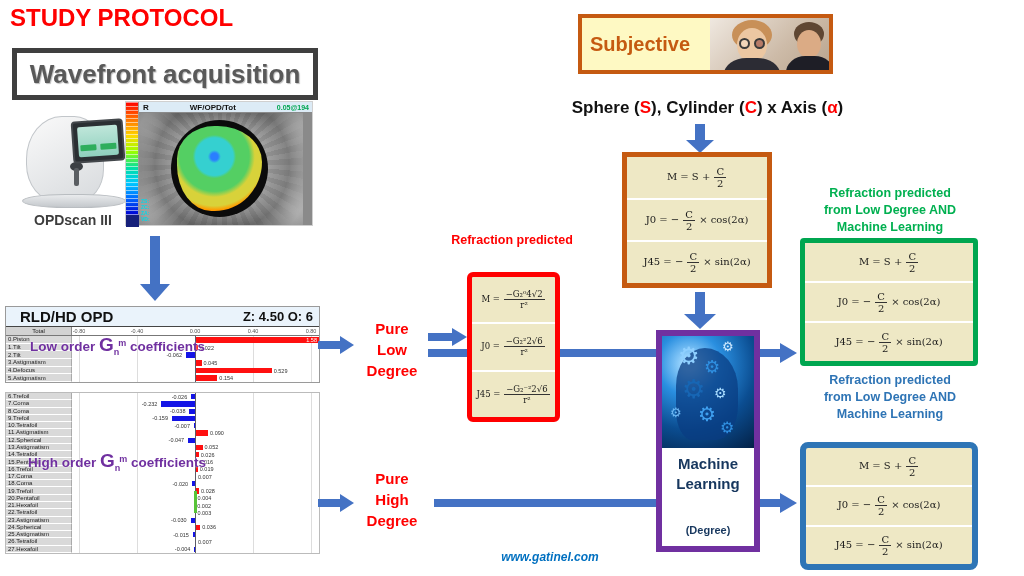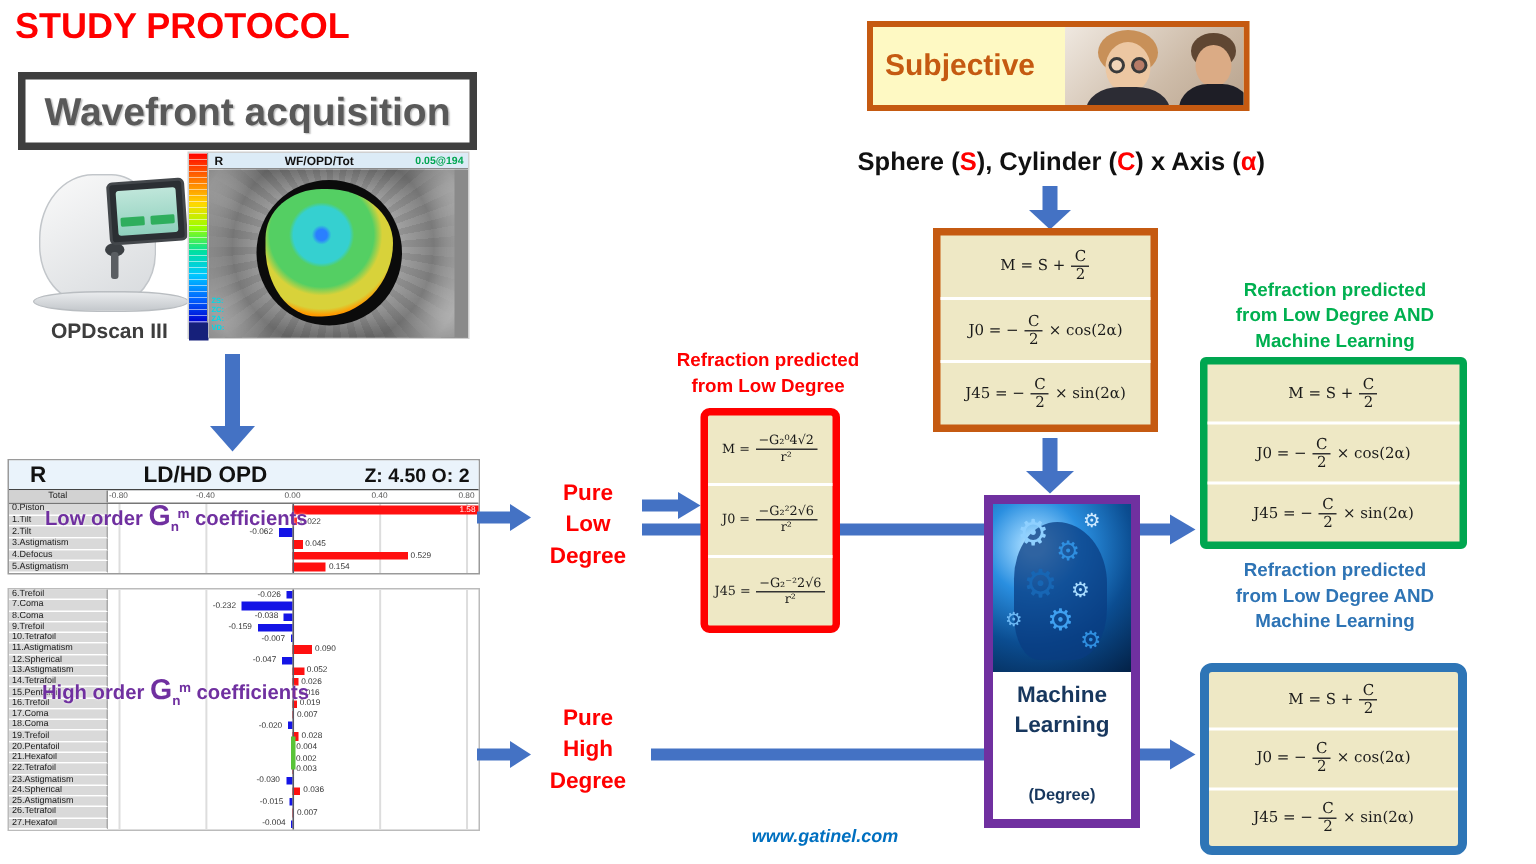--- a/index.html
+++ b/index.html
@@ -54,21 +54,21 @@
     box-shadow:inset 0 0 26px rgba(0,0,0,.45)}
   .map-ring{position:absolute;left:32px;top:7px;width:97px;height:97px;border-radius:50%;background:#0b0b0b}
   .map-blob{position:absolute;inset:6px;border-radius:46% 54% 58% 42%/40% 44% 60% 56%;
     background:radial-gradient(circle at 44% 36%,#2a7fff 0 5%,#35d0d0 9% 26%,#54cf63 30% 48%,#d8d23a 56% 68%,#ff9a00 74% 84%,#ff4400 92% 100%)}
   .map-strip{position:absolute;right:0;top:0;width:9px;height:100%;background:#8a8a8a}
   .map-side{position:absolute;left:2px;bottom:3px;font-size:5px;line-height:6px;color:#00d9e8;font-weight:bold}
   
   .chart{position:absolute;left:5px;width:315px;border:1px solid #9a9a9a;background:#fff}
   .chart-header{height:20px;background:#eaf3fb;border-bottom:1px solid #444;display:flex;align-items:center;font-weight:bold}
   .chart-header .eye{font-size:15px;margin-left:14px;color:#111}
-  .chart-header .ttl{font-size:15px;flex:1;text-align:center;color:#111}
+  .chart-header .ttl{font-size:15px;flex:1;color:#111}
   .chart-header .zo{font-size:13px;margin-right:6px;color:#111}
   .chart-sub{position:relative;height:9px;border-bottom:1px solid #777;background:#fff}
   .chart-sub .totcell{position:absolute;left:0;top:0;width:66px;height:100%;background:#d2d2d2;border-right:1px solid #888;
     font-size:6px;text-align:center;line-height:9px;color:#222}
   .chart-sub .ax{position:absolute;top:1px;width:22px;margin-left:-11px;text-align:center;font-size:5.5px;color:#555}
   .chart-rows{position:relative}
   .crow{display:flex;position:relative}
   .crow .lab{width:66px;background:#d9d9d9;border-bottom:1px solid #fff;border-right:1px solid #aaa;
     font-size:6px;line-height:1;display:flex;align-items:center;padding-left:2px;color:#1a1a1a;white-space:nowrap;overflow:hidden}
   .crow .plot{flex:1;position:relative;overflow:hidden}
@@ -167,21 +167,21 @@
   </div>
 </div>
 
 <div class="bar" style="left:150px;top:236px;width:10px;height:48px"></div>
 <div class="tri down" style="left:140px;top:284px;border-width:17px 15px 0 15px"></div>
 
 <div class="chart" style="top:306px">
   <div class="chart-header">
     <span class="eye">R</span>
     <span class="ttl">LD/HD OPD</span>
-    <span class="zo">Z: 4.50 O: 2</span>
+    <span class="zo">Z: 4.50 O: 6</span>
   </div>
   <div class="chart-sub" id="sub-low">
     <span class="totcell">Total</span>
   <span class="ax" style="left: 73px;">-0.80</span>
       <span class="ax" style="left: 131px;">-0.40</span>
       <span class="ax" style="left: 189px;">0.00</span>
       <span class="ax" style="left: 247px;">0.40</span>
       <span class="ax" style="left: 305px;">0.80</span>
     </div>
   <div class="chart-rows" id="rows-low" style="height: 46px; display: flex; flex-direction: column;">
@@ -417,21 +417,20 @@
 <div class="pure" style="left:352px;top:468px">
   <div>Pure</div>
   <div>High</div>
   <div>Degree</div>
 </div>
 <div class="bar" style="left:434px;top:499px;width:346px;height:8px;z-index:1"></div>
 <div class="tri right" style="left:780px;top:493px;border-width:10px 0 10px 17px;z-index:2"></div>
 
 <div class="box-title" style="left:432px;top:232px;width:160px;color:var(--red)">
   <div>Refraction predicted</div>
-  <div>from Low Degree</div>
 </div>
 <div class="fbox fb-red">
     <div class="cell">
       <span class="math">M = <span class="frac"><span class="num">−G₂⁰4√2</span><span class="den">r²</span></span></span>
     </div>
     <div class="cell">
       <span class="math">J0 = <span class="frac"><span class="num">−G₂²2√6</span><span class="den">r²</span></span></span>
     </div>
     <div class="cell">
       <span class="math">J45 = <span class="frac"><span class="num">−G₂⁻²2√6</span><span class="den">r²</span></span></span>

